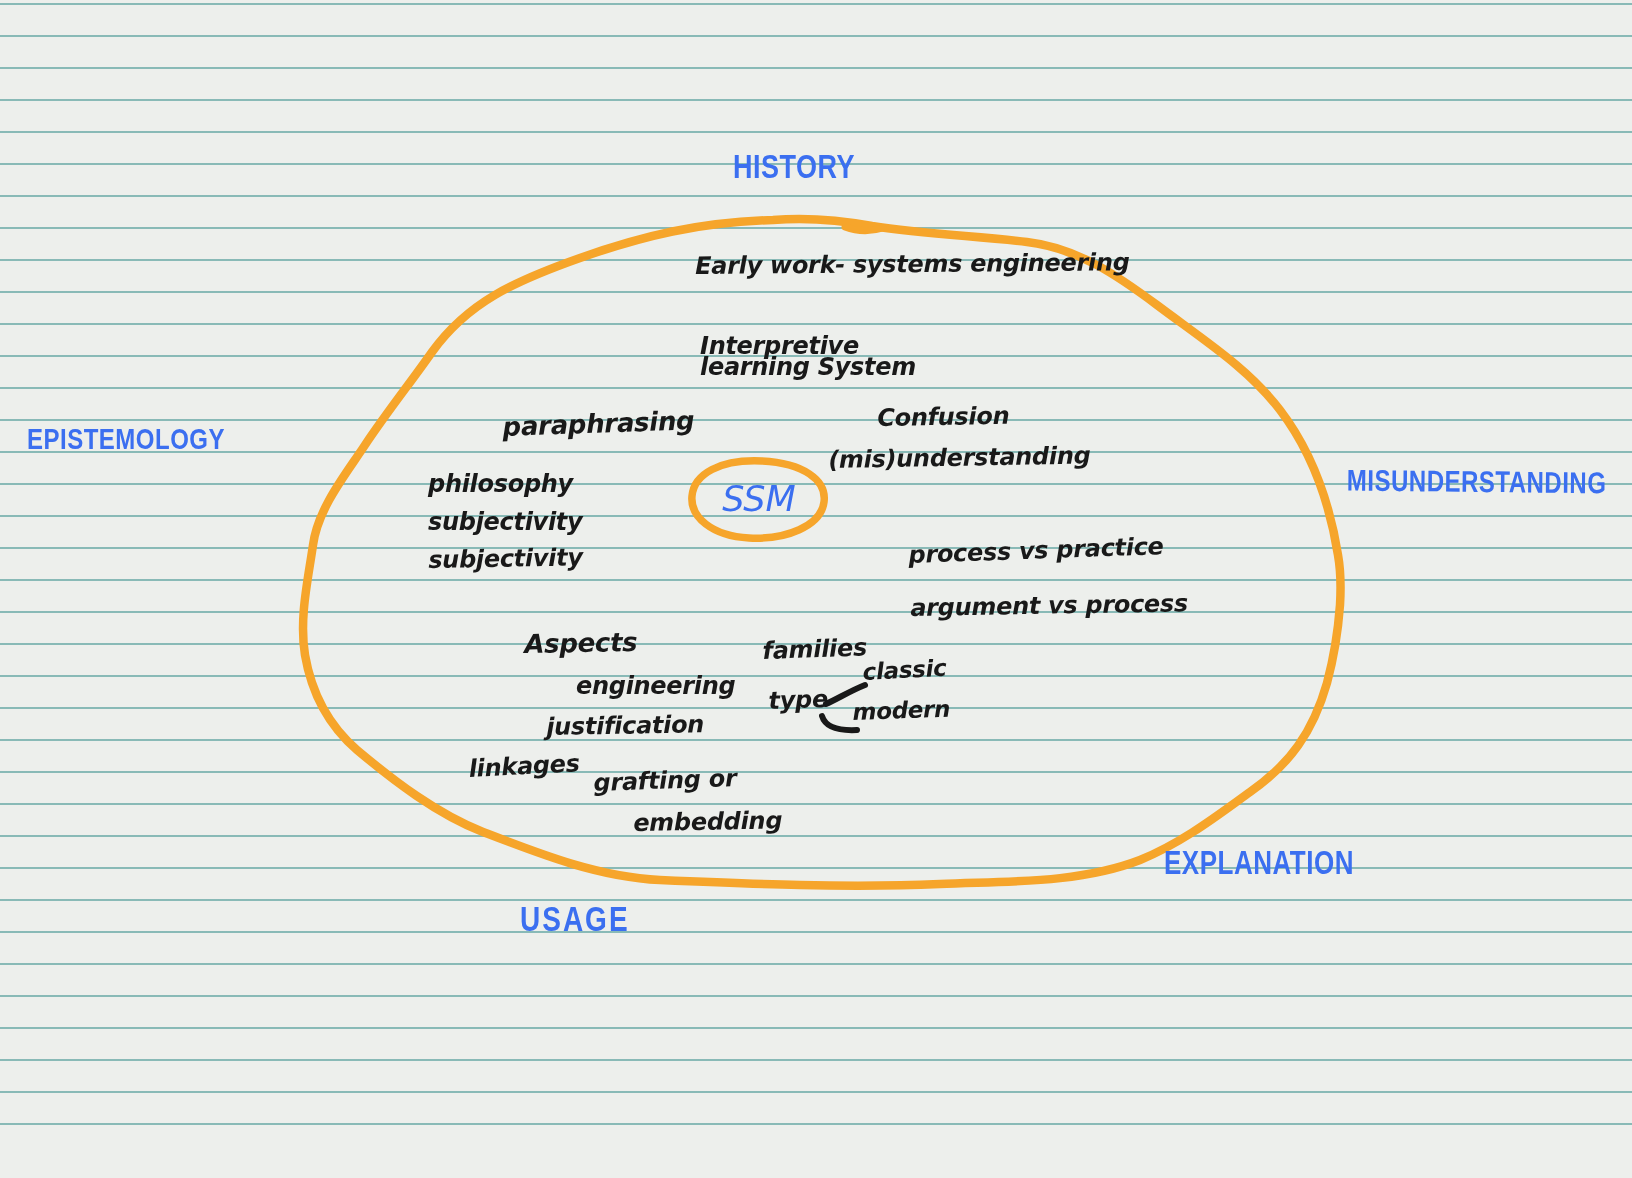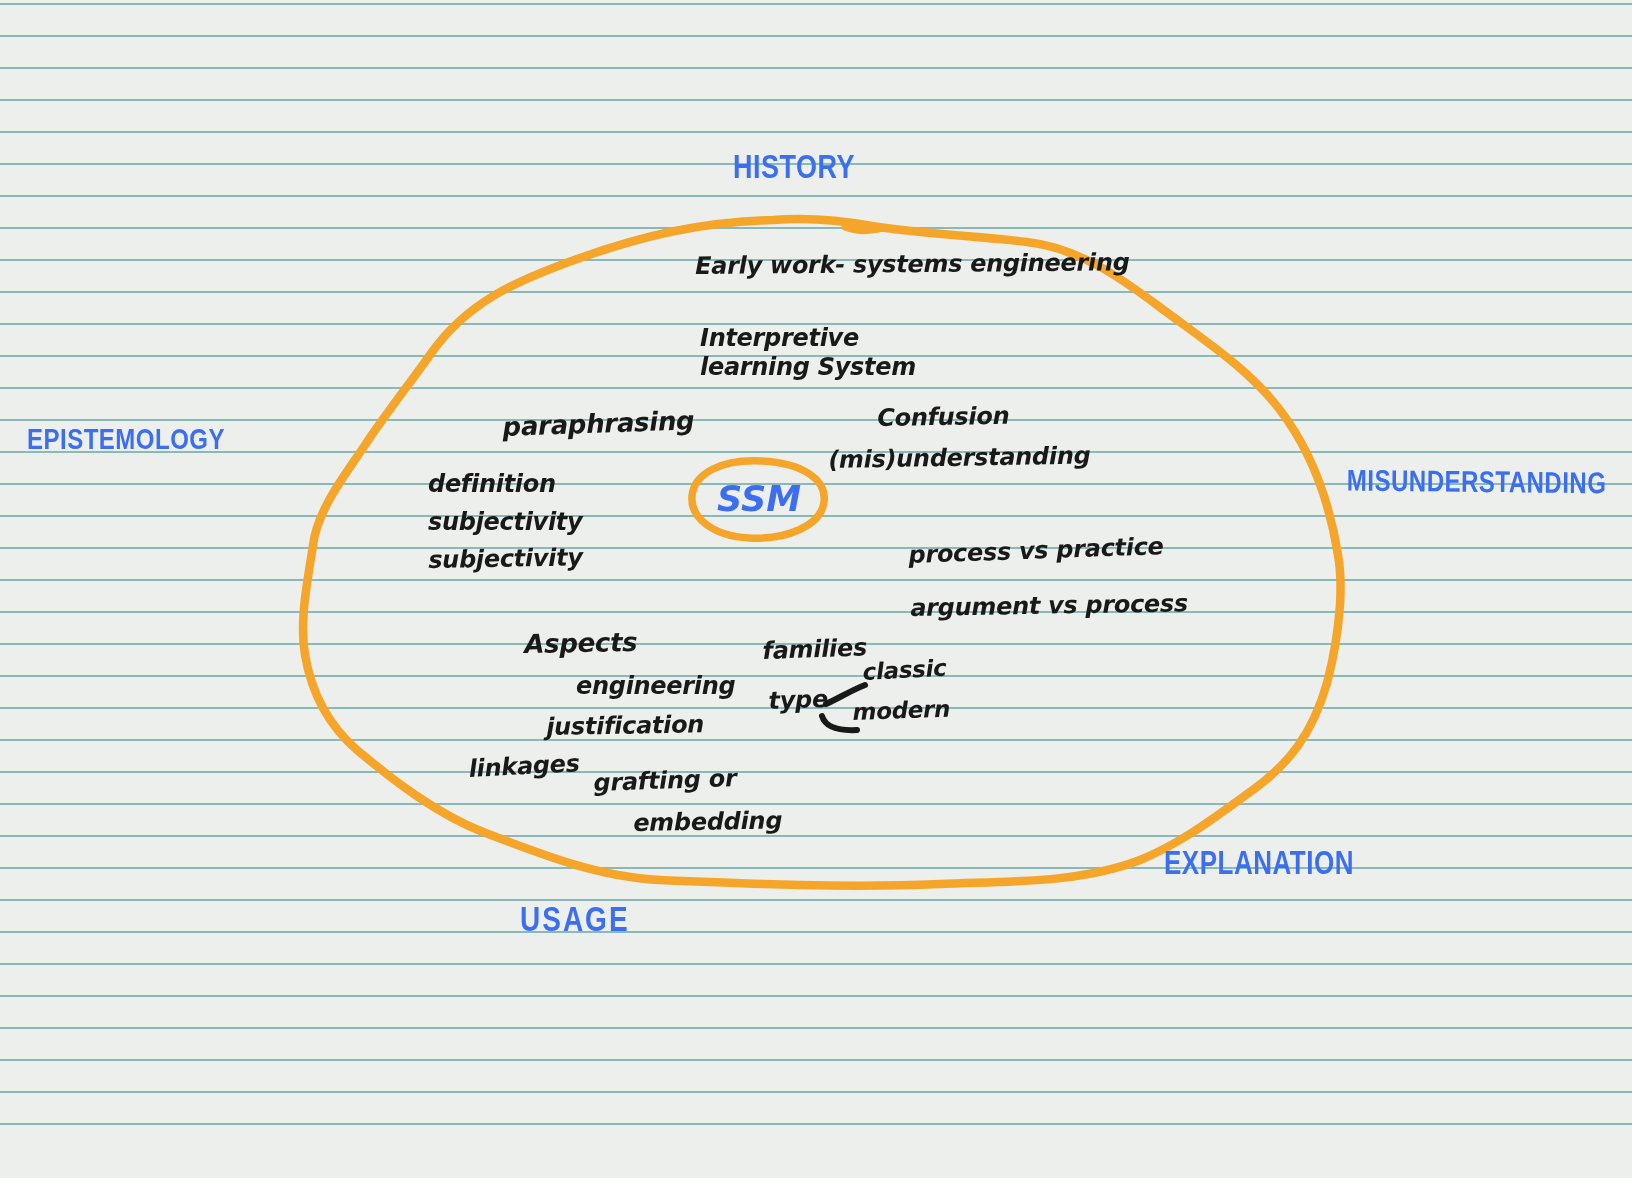--- a/index.html
+++ b/index.html
@@ -37,21 +37,21 @@
     white-space:nowrap;
     transform-origin:left top;
     transform:scaleY(1.25);
   }
   .ssm-text{
     position:absolute;
     left:712px;top:479px;width:94px;
     text-align:center;
     font-family:"DejaVu Sans",sans-serif;
     font-style:italic;
-    font-weight:700;
+    font-weight:400;
     font-size:35px;
     color:#3b6ff0;
     white-space:nowrap;
   }
 </style>
 </head>
 <body>
 
 <div class="page">
 
@@ -92,26 +92,26 @@
 
   <div class="cap" style="left:733px;top:148px;font-size:27px;">HISTORY</div>
   <div class="cap" style="left:27px;top:421px;font-size:24px;">EPISTEMOLOGY</div>
   <div class="cap" style="left:1347px;top:463px;font-size:24px;transform:scaleY(1.25) rotate(0.5deg);">MISUNDERSTANDING</div>
   <div class="cap" style="left:1164px;top:844px;font-size:26px;">EXPLANATION</div>
   <div class="cap" style="left:520px;top:900px;font-size:28px;letter-spacing:2px;">USAGE</div>
 
   <div class="ssm-text">SSM</div>
 
   <div class="note" style="left:695px;top:252px;transform:rotate(-0.5deg);">Early work- systems engineering</div>
-  <div class="note" style="left:700px;top:324px;">Interpretive</div>
+  <div class="note" style="left:700px;top:332px;">Interpretive</div>
   <div class="note" style="left:700px;top:353px;text-align:center;">learning System</div>
   <div class="note" style="left:502px;top:412px;transform:rotate(-2deg);font-size:26px;">paraphrasing</div>
   <div class="note" style="left:877px;top:404px;transform:rotate(-1deg);">Confusion</div>
   <div class="note" style="left:828px;top:446px;transform:rotate(-1deg);">(mis)understanding</div>
-  <div class="note" style="left:428px;top:470px;">definition</div>
+  <div class="note" style="left:428px;top:470px;">philosophy</div>
   <div class="note" style="left:428px;top:508px;">subjectivity</div>
   <div class="note" style="left:428px;top:546px;transform:rotate(-1deg);">subjectivity</div>
   <div class="note" style="left:908px;top:541px;transform:rotate(-2deg);">process vs practice</div>
   <div class="note" style="left:910px;top:594px;transform:rotate(-1deg);">argument vs process</div>
   <div class="note" style="left:524px;top:629px;font-size:26px;transform:rotate(-1deg);">Aspects</div>
   <div class="note" style="left:576px;top:672px;">engineering</div>
   <div class="note" style="left:546px;top:713px;transform:rotate(-1deg);">justification</div>
   <div class="note" style="left:762px;top:637px;transform:rotate(-2deg);">families</div>
   <div class="note" style="left:768px;top:687px;transform:rotate(-2deg);">type</div>
   <div class="note" style="left:862px;top:659px;font-size:23px;transform:rotate(-3deg);">classic</div>

